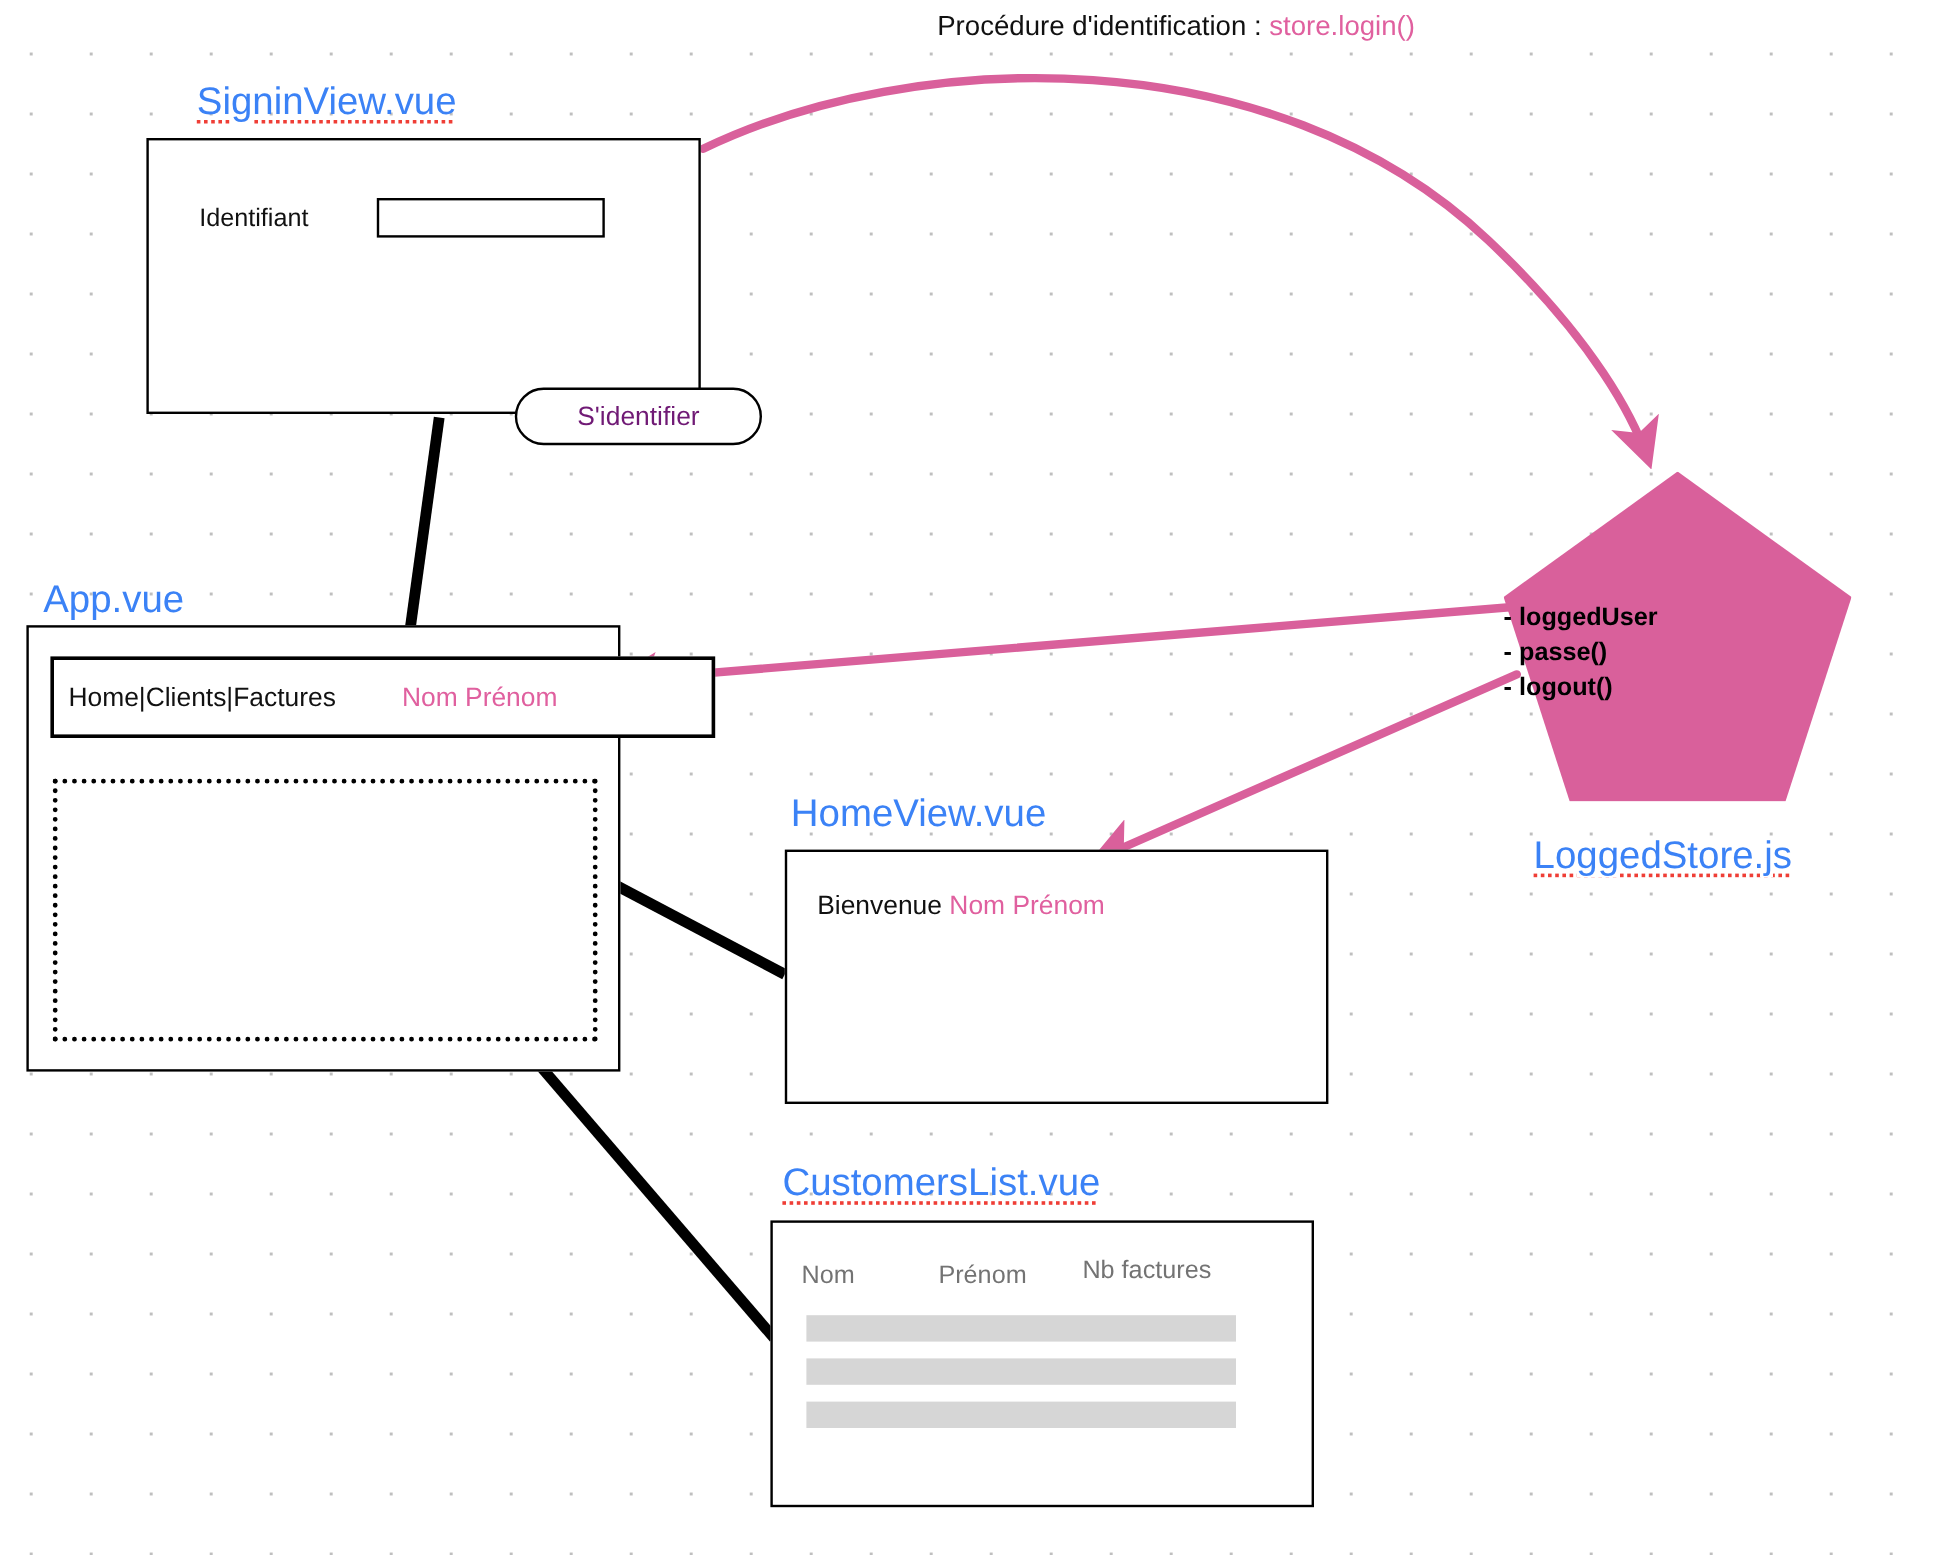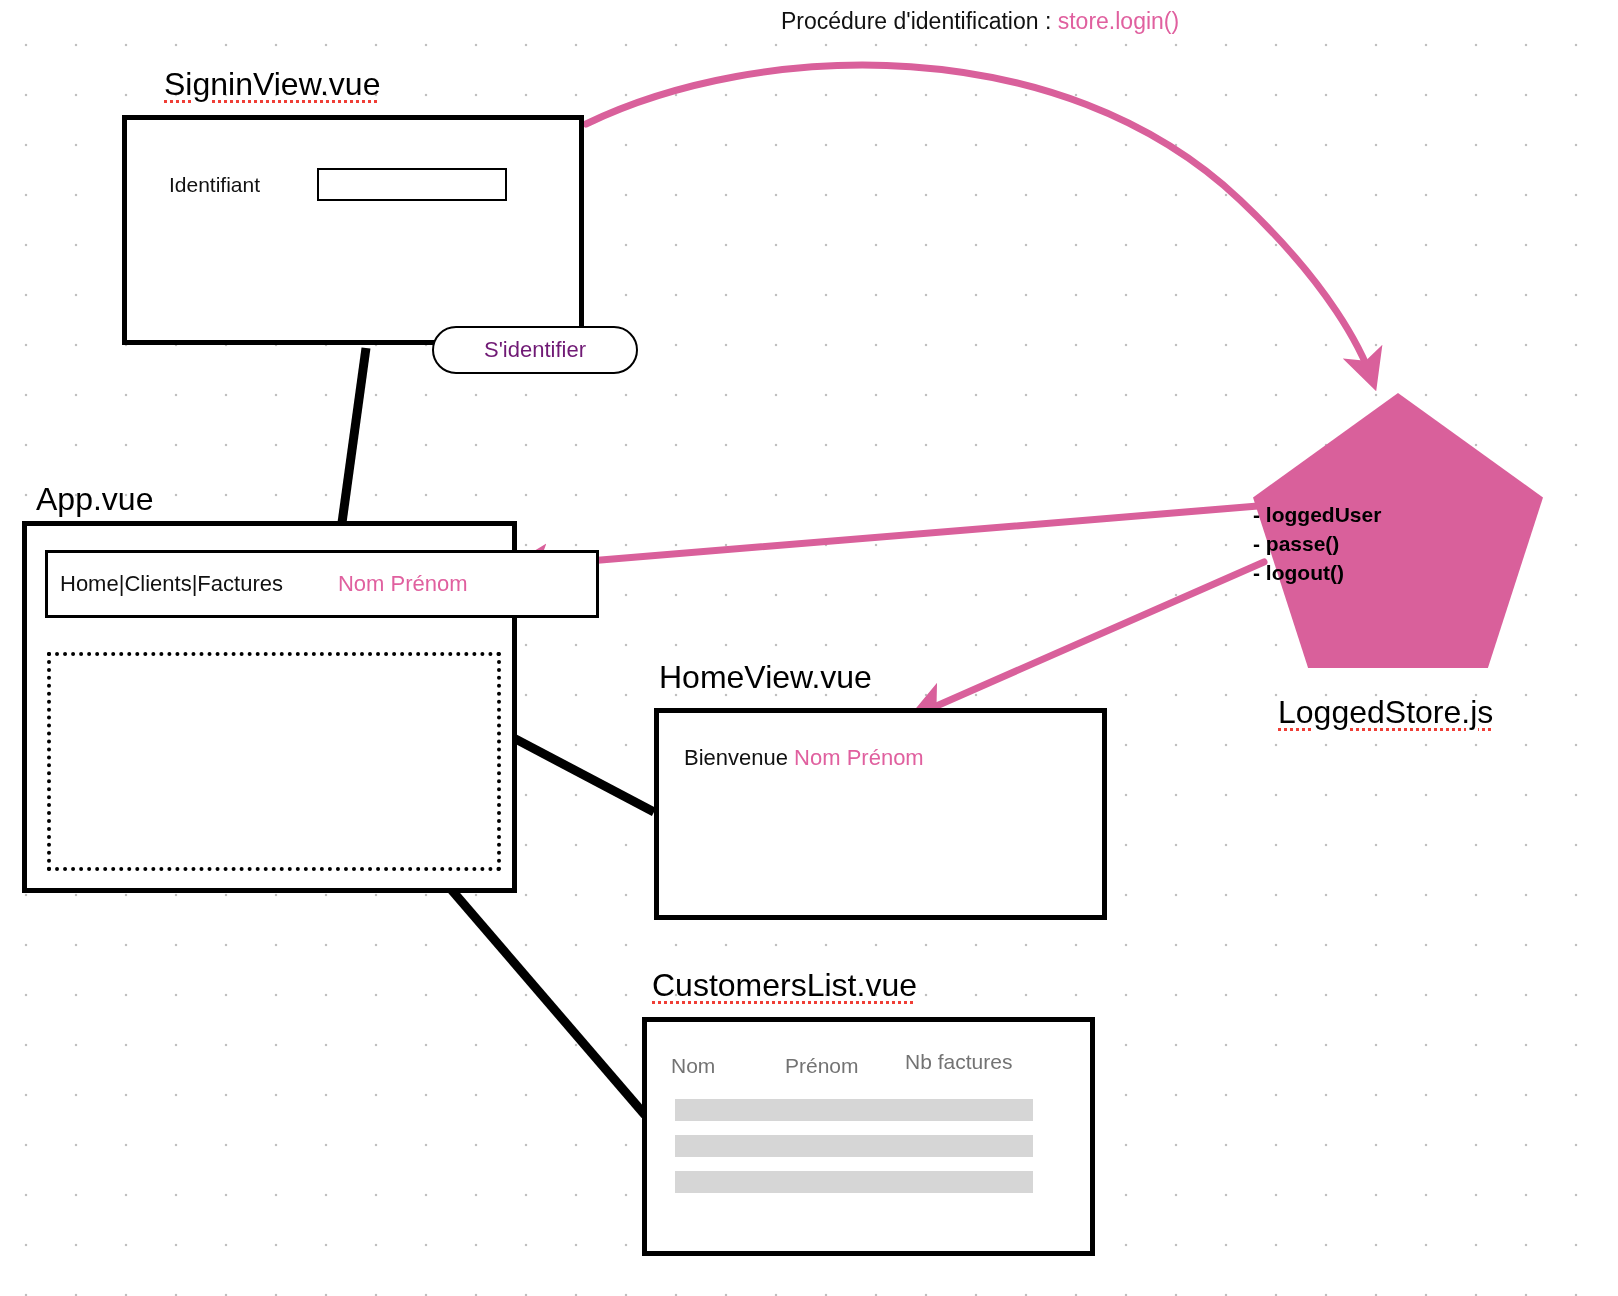--- a/index.html
+++ b/index.html
@@ -18,35 +18,35 @@
     background-size:50px 50px;
     background-position:1px 20px;
   }
   .layer{position:absolute;inset:0;}
   svg.arrows{position:absolute;left:0;top:0;width:1618px;height:1296px;overflow:visible;pointer-events:none;}
 
   
   .label{
     position:absolute;
     font-size:32px;
-    color:#000000;
+    color:#3b82f6;
     white-space:nowrap;
     line-height:1;
   }
   .label.spell{
     text-decoration:underline;
     text-decoration-style:dotted;
     text-decoration-color:#ef3e36;
     text-decoration-thickness:3px;
     text-underline-offset:5px;
   }
   .panel{
     position:absolute;
     background:#ffffff;
-    border:5px solid #000000;
+    border:2px solid #000000;
     box-sizing:border-box;
   }
 
   
   #doc-title{
     position:absolute;left:781px;top:8px;
     font-size:23px;color:#111;white-space:nowrap;
   }
   #doc-title .accent{color:#e0609f;}
 

